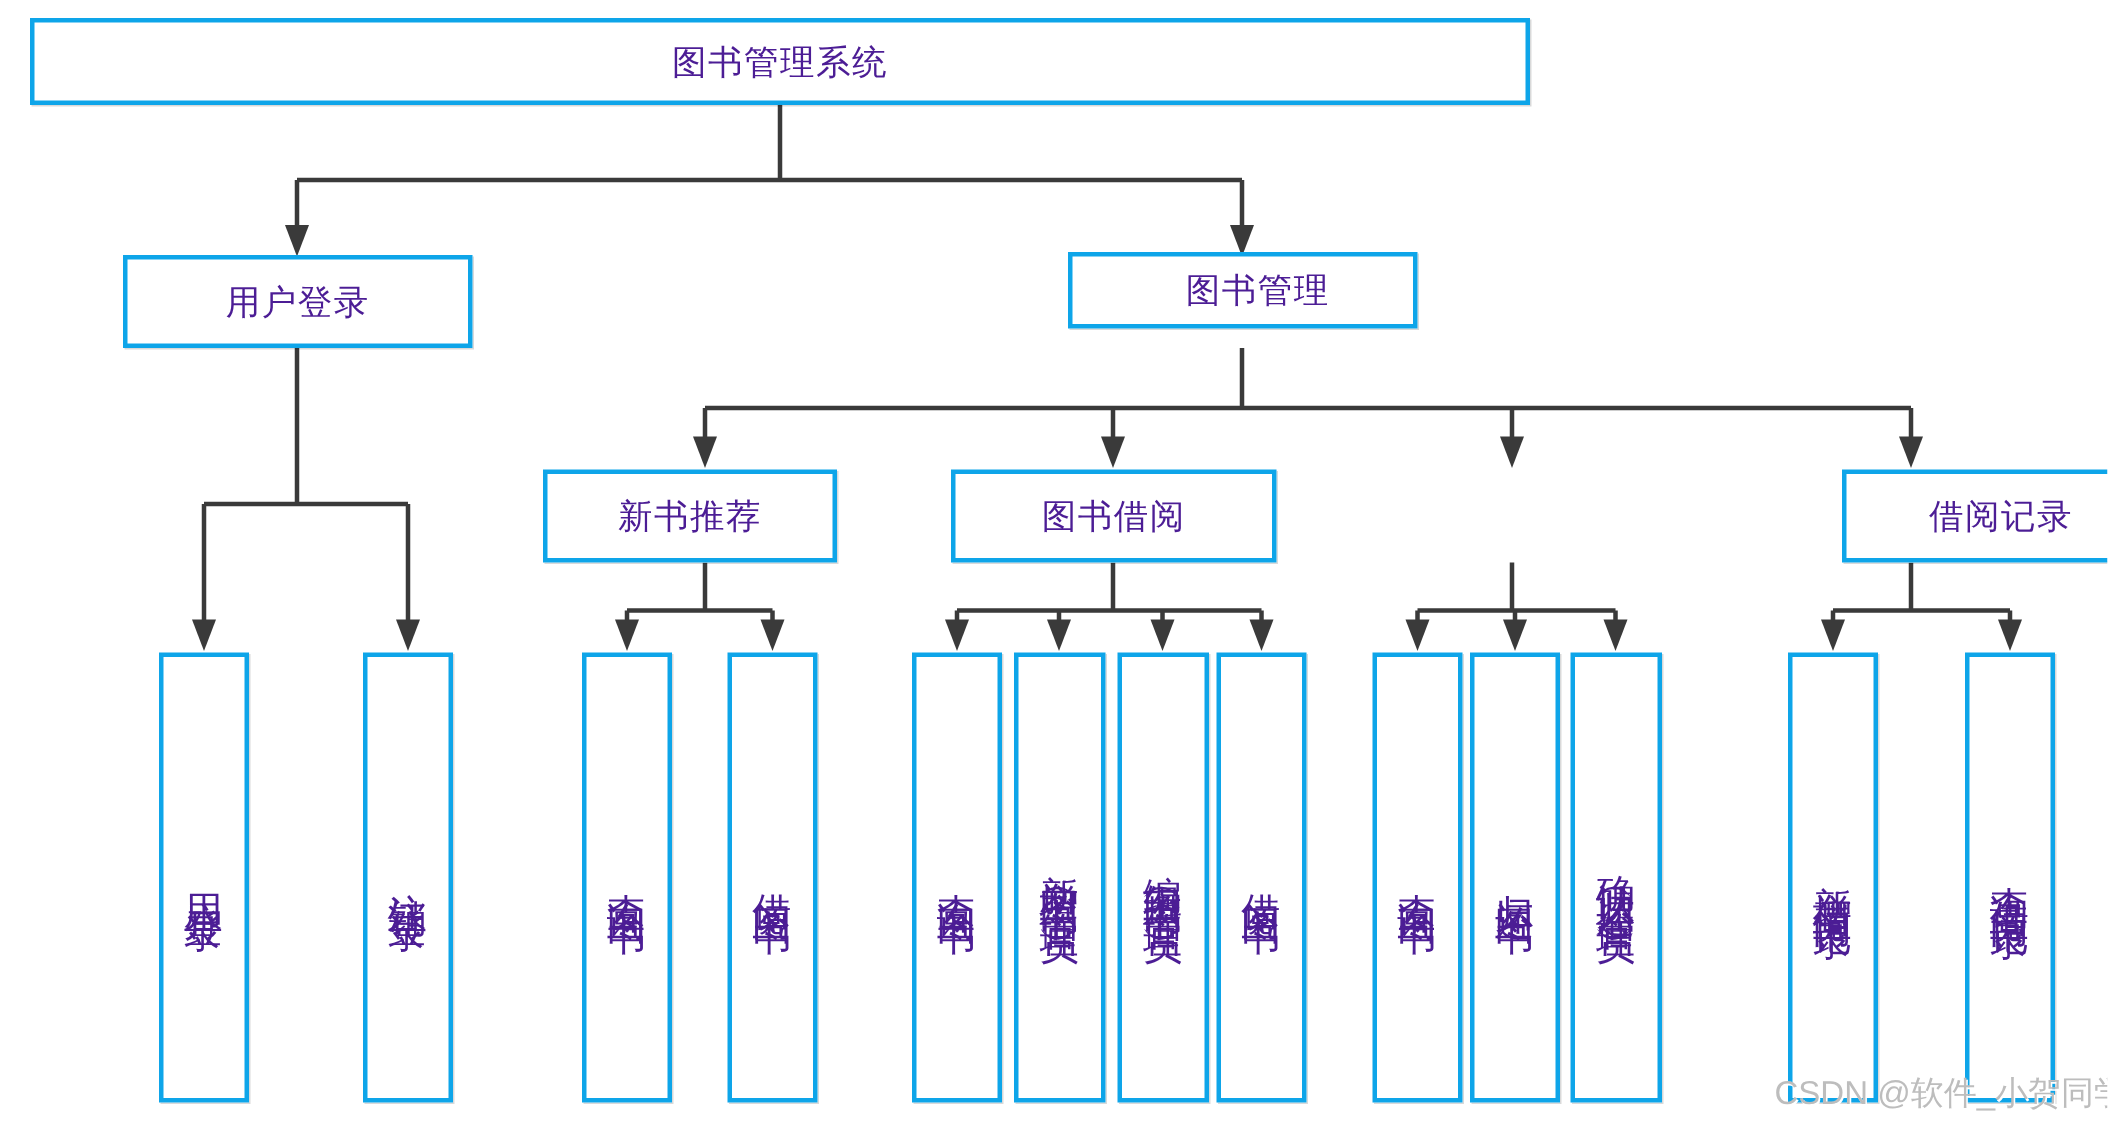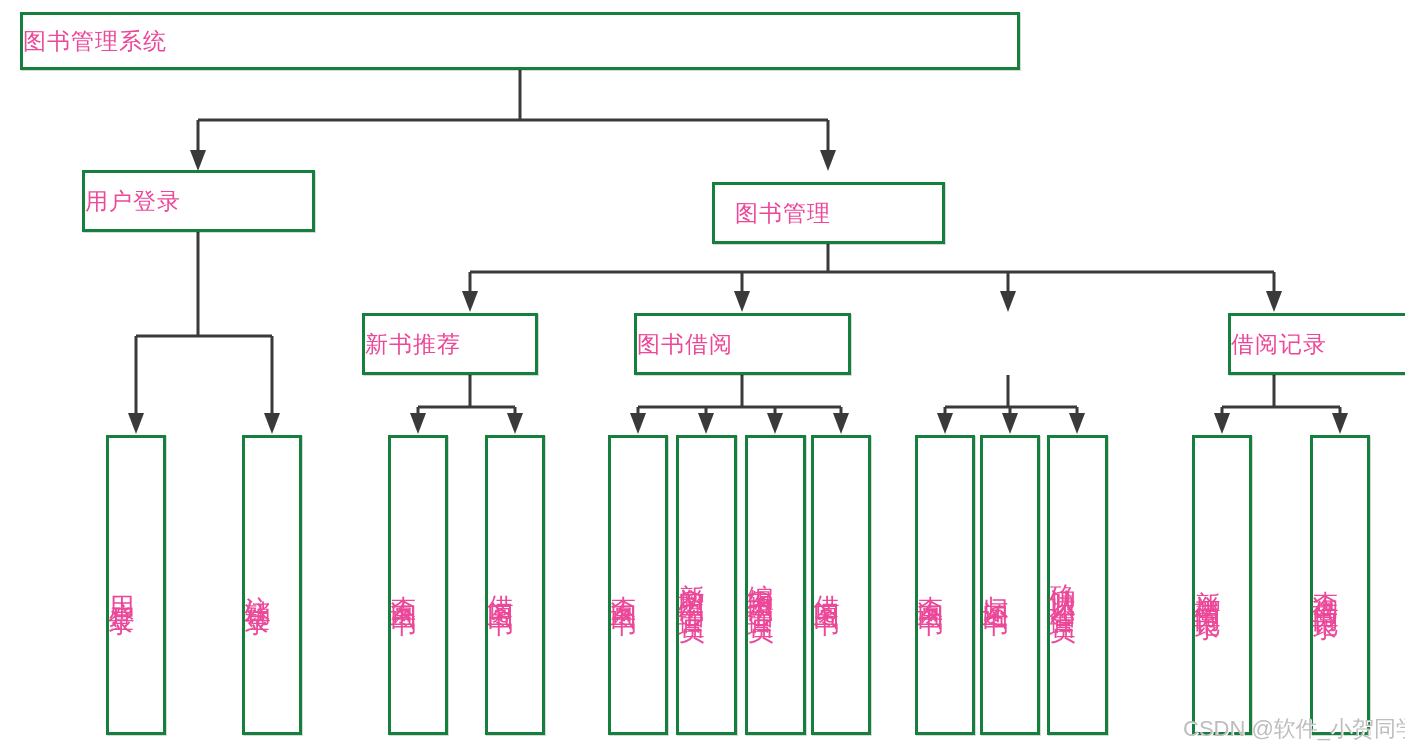--- a/index.html
+++ b/index.html
@@ -18,25 +18,26 @@
   svg.connectors {
     position: absolute;
     left: 0;
     top: 0;
     width: 1405px;
     height: 747px;
   }
   .node {
     position: absolute;
     box-sizing: border-box;
-    border: 3px solid #15803d;
+    border: 3px solid #0ea5e9;
     background: #ffffff;
     display: flex;
     align-items: center;
-    color: #ec4899;
+    justify-content: center;
+    color: #4c1d95;
     box-shadow: 1px 1px 0 rgba(0,0,0,0.15);
   }
   .hnode {
     font-size: 23px;
     letter-spacing: 1px;
   }
   .vnode {
     font-size: 26px;
   }
   .vnode .vtext {
@@ -107,25 +108,25 @@
     </g>
   </svg>
 
   <div class="node hnode" style="left:20px; top:12px; width:1000px; height:58px;">
     <span>图书管理系统</span>
   </div>
 
   <div class="node hnode" style="left:82px; top:170px; width:233px; height:62px;">
     <span>用户登录</span>
   </div>
-  <div class="node hnode" style="left:712px; top:182px; width:233px; height:62px;padding-left:20px;">
+  <div class="node hnode" style="left:712px; top:168px; width:233px; height:51px;padding-left:20px;">
     <span>图书管理</span>
   </div>
 
-  <div class="node hnode" style="left:362px; top:313px; width:176px; height:62px;">
+  <div class="node hnode" style="left:362px; top:313px; width:196px; height:62px;">
     <span>新书推荐</span>
   </div>
   <div class="node hnode" style="left:634px; top:313px; width:217px; height:62px;">
     <span>图书借阅</span>
   </div>
   <div class="node hnode" style="left:1228px; top:313px; width:212px; height:62px;">
     <span>借阅记录</span>
   </div>
 
   <div class="node vnode" style="left:106px; top:435px; width:60px; height:300px;">

